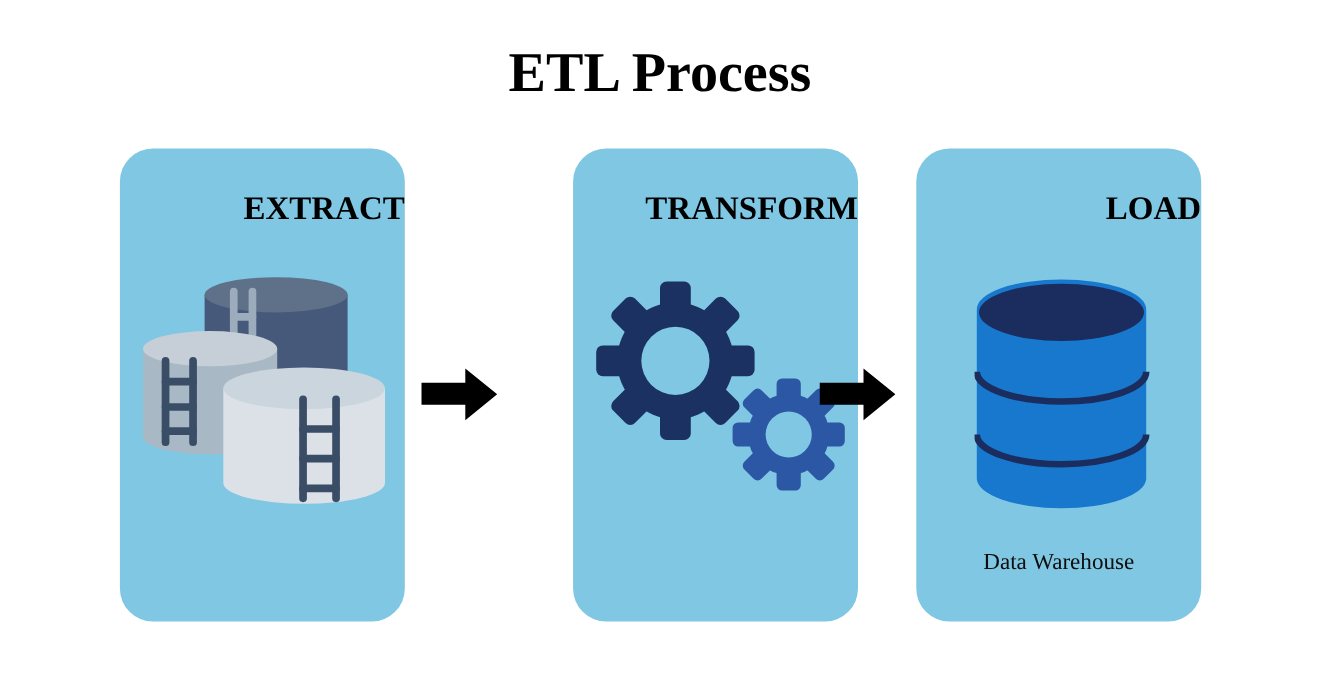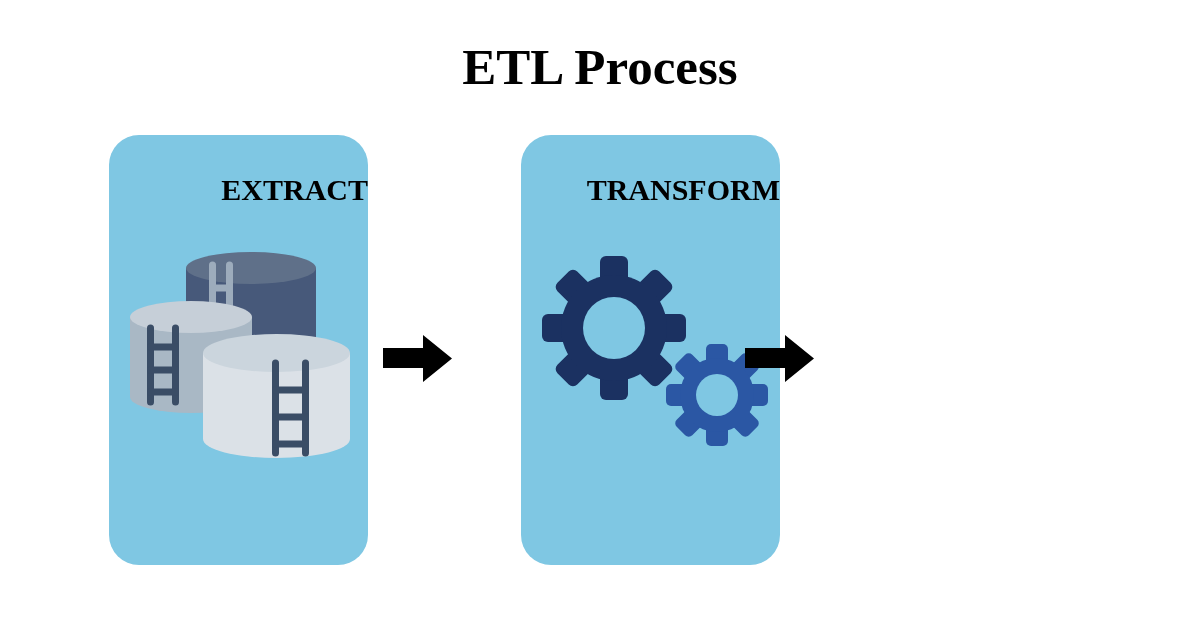--- a/index.html
+++ b/index.html
@@ -119,14 +119,25 @@
         <circle cx="178" cy="145" r="37"></circle>
       </g>
       <circle class="gear-hole" cx="178" cy="145" r="21"></circle>
     </svg>
   </div>
 
   <svg class="arrow arrow-2" width="69" height="50" viewBox="0 0 69 50" xmlns="http://www.w3.org/2000/svg">
     <polygon class="arrow-shape" points="0,15 40,15 40,2 69,25.5 40,49 40,35 0,35"></polygon>
   </svg>
 
+  <div class="card card-load">
+    <div class="card-title">LOAD</div>
+    <svg class="icon-svg db-svg" width="160" height="230" viewBox="0 0 160 230" xmlns="http://www.w3.org/2000/svg">
+      <path class="db-body" d="M2,35 V188 a77,27 0 0 0 154,0 V35 z"></path>
+      <ellipse class="db-body" cx="79" cy="34" rx="77" ry="27"></ellipse>
+      <ellipse class="db-top" cx="79" cy="37" rx="75" ry="26"></ellipse>
+      <path class="db-sep" d="M2,91 a77,27 0 0 0 154,0"></path>
+      <path class="db-sep" d="M2,148 a77,27 0 0 0 154,0"></path>
+    </svg>
+    <div class="card-label">Data Warehouse</div>
+  </div>
 
 </div>
 
 </body></html>

